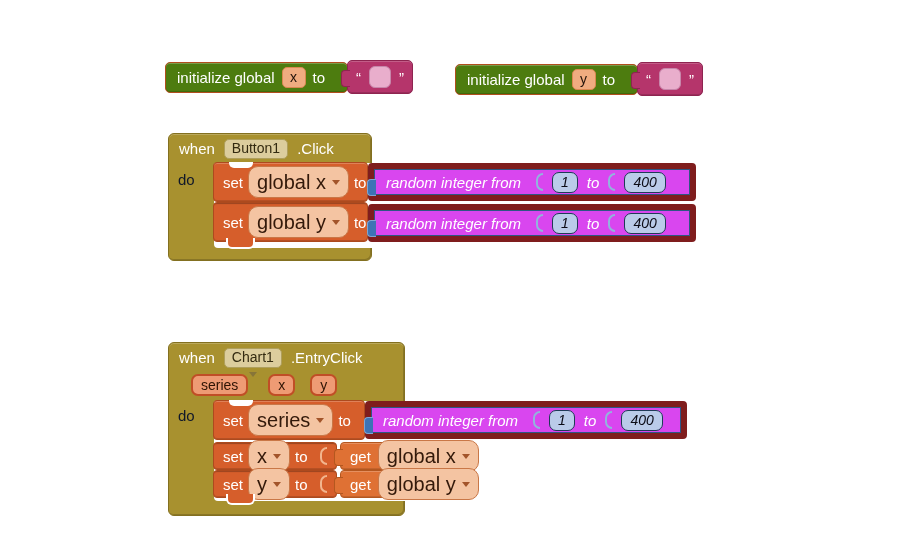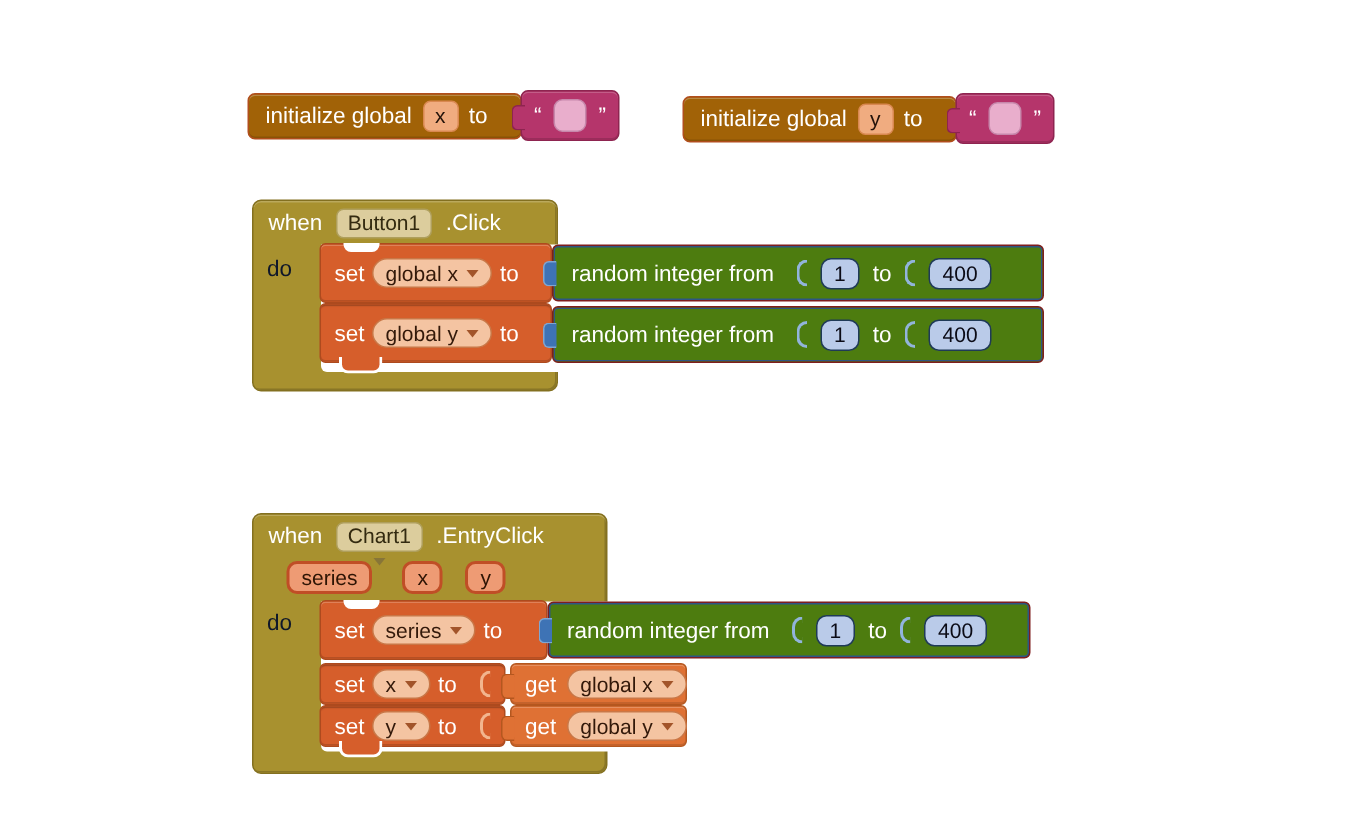--- a/index.html
+++ b/index.html
@@ -4,21 +4,21 @@
 <style>
   html,body{margin:0;padding:0;background:#fff;}
   .canvas{
     position:relative;width:902px;height:553px;background:#ffffff;
     font-family:"Liberation Sans",sans-serif;font-size:15px;overflow:hidden;
   }
   .abs{position:absolute;box-sizing:border-box;}
   .lbl{color:#fff;white-space:nowrap;}
   
   .init-block{
-    background:#a16207;border:1px solid #B14E1D;border-radius:5px;color:#fff;
+    background:#4d7c0f;border:1px solid #B14E1D;border-radius:5px;color:#fff;
     display:flex;align-items:center;gap:7px;padding:14px 11px;
     box-shadow:inset 0 1px 0 rgba(255,255,255,.25), inset 0 -1px 0 rgba(0,0,0,.15);
   }
   .varname-pill{
     background:#F0AC80;border:1px solid #D98850;color:#24130a;border-radius:5px;
     min-width:12px;height:19px;line-height:18px;text-align:center;padding:0 5px;font-size:14px;
   }
   
   .str-block{
     background:#B5356B;border:1px solid #8E2450;border-radius:5px;color:#fff;
@@ -53,27 +53,27 @@
     box-shadow:inset 0 1px 0 rgba(255,255,255,.22), inset 0 -1px 0 rgba(0,0,0,.15);
   }
   .notch-white{position:absolute;top:-1px;left:15px;width:24px;height:6px;background:#fff;border-radius:0 0 5px 5px;}
   .seam{box-shadow:inset 0 2px 1px -1px rgba(0,0,0,.28), inset 0 -1px 0 rgba(0,0,0,.15);}
   .tab-down{
     position:absolute;bottom:-8px;left:12px;width:25px;height:9px;
     background:#D65E2B;border:2px solid #fff;border-top:none;border-radius:0 0 6px 6px;z-index:4;
   }
   .dd-pill{
     background:#F4C4A2;border:1px solid #C97747;border-radius:10px;color:#33190a;
-    padding:0 8px;height:20px;display:inline-flex;align-items:center;gap:6px;font-size:14px;box-sizing:border-box;white-space:nowrap;
+    padding:0 8px;height:32px;display:inline-flex;align-items:center;gap:6px;font-size:20px;box-sizing:border-box;white-space:nowrap;
   }
   
   .val{position:absolute;color:#fff;display:flex;align-items:center;border-radius:4px;box-sizing:border-box;}
   .math-block{
-    background:#4d7c0f;border:1px solid #7f1d1d;gap:9px;padding:0 12px;
-    box-shadow:inset 0 0 0 1px #2D5684;z-index:2;
+    background:#d946ef;border:6px solid #7f1d1d;gap:9px;padding:0 12px;
+    box-shadow:inset 0 0 0 1px #2D5684;z-index:2;font-style:italic;
   }
   .math-block .plug{left:-7px;top:10px;background:#3E73B5;border:1px solid #7FA6D2;border-right:none;}
   .socket-mark{width:5px;height:14px;border:2px solid #92B4DC;border-right:none;border-radius:8px 0 0 8px;flex:none;}
   .socket-mark.on-orange{border-color:#F2B58E;}
   .num-field{
     background:#BACBE9;border:1px solid #1F3A57;border-radius:7px;color:#0b0b16;
     padding:0 8px;height:21px;display:inline-flex;align-items:center;font-size:14px;box-sizing:border-box;
   }
   .get-block{
     background:#DF7134;border:1px solid #B4571F;gap:7px;padding:0 9px;z-index:2;

